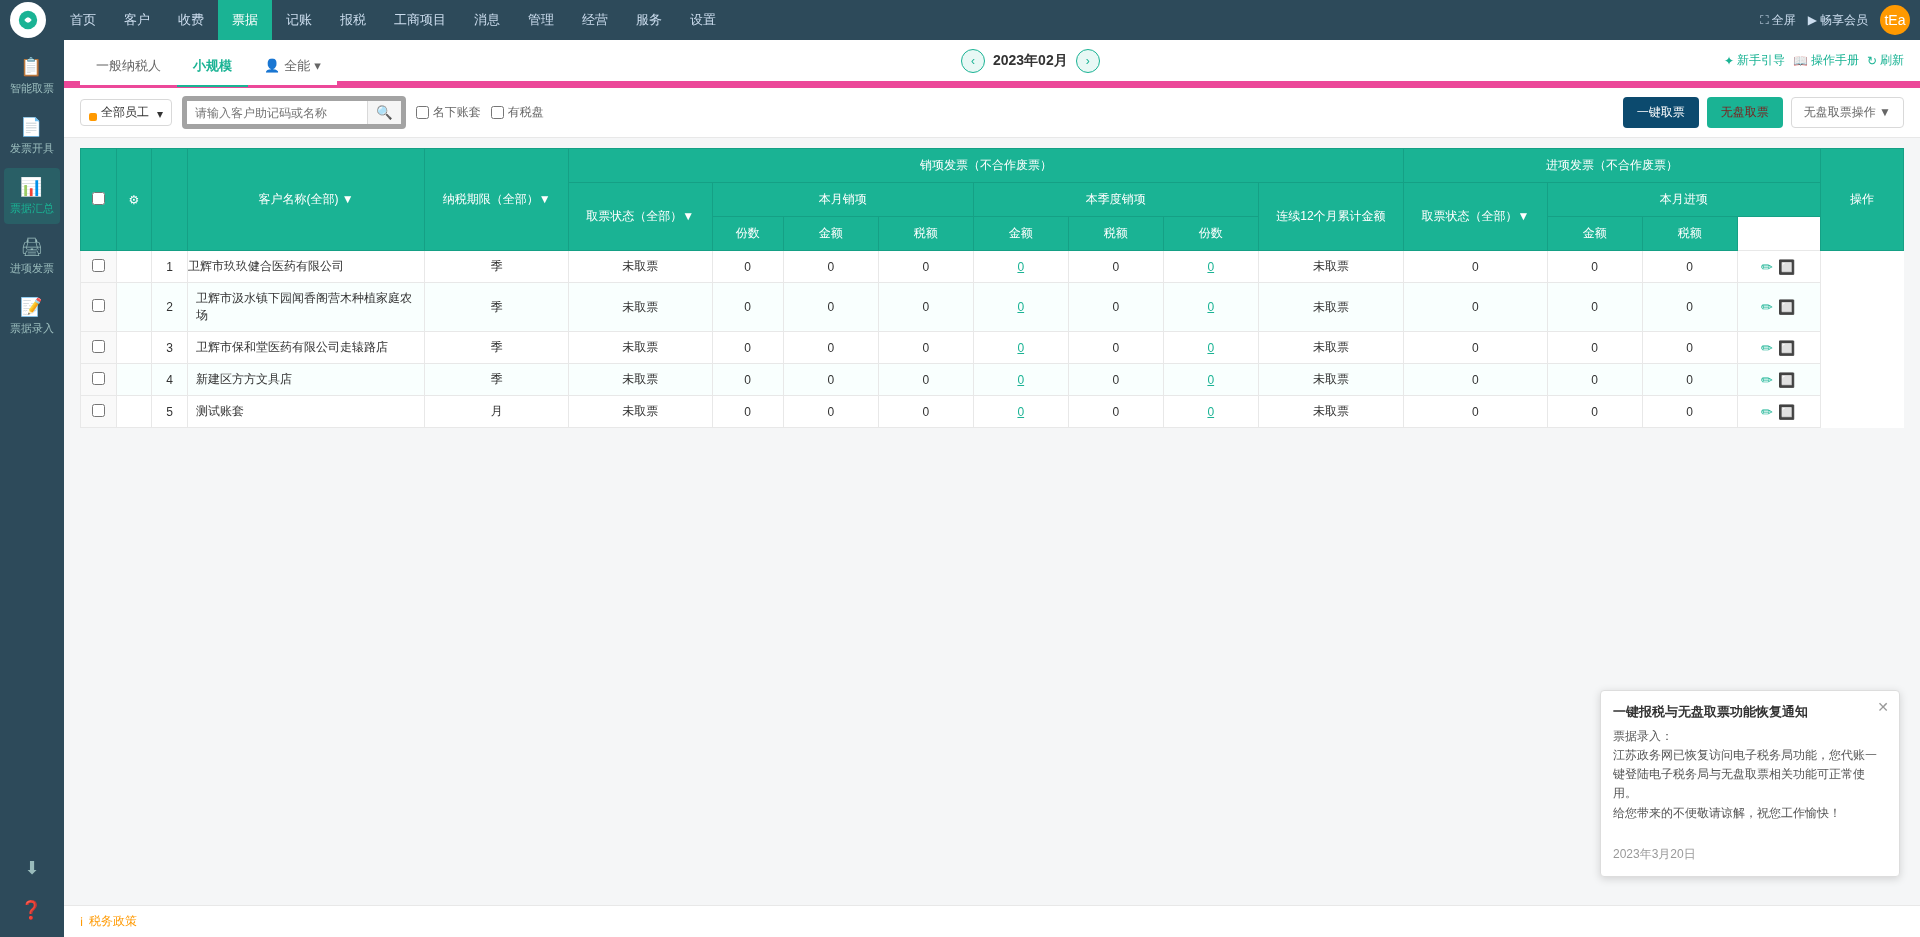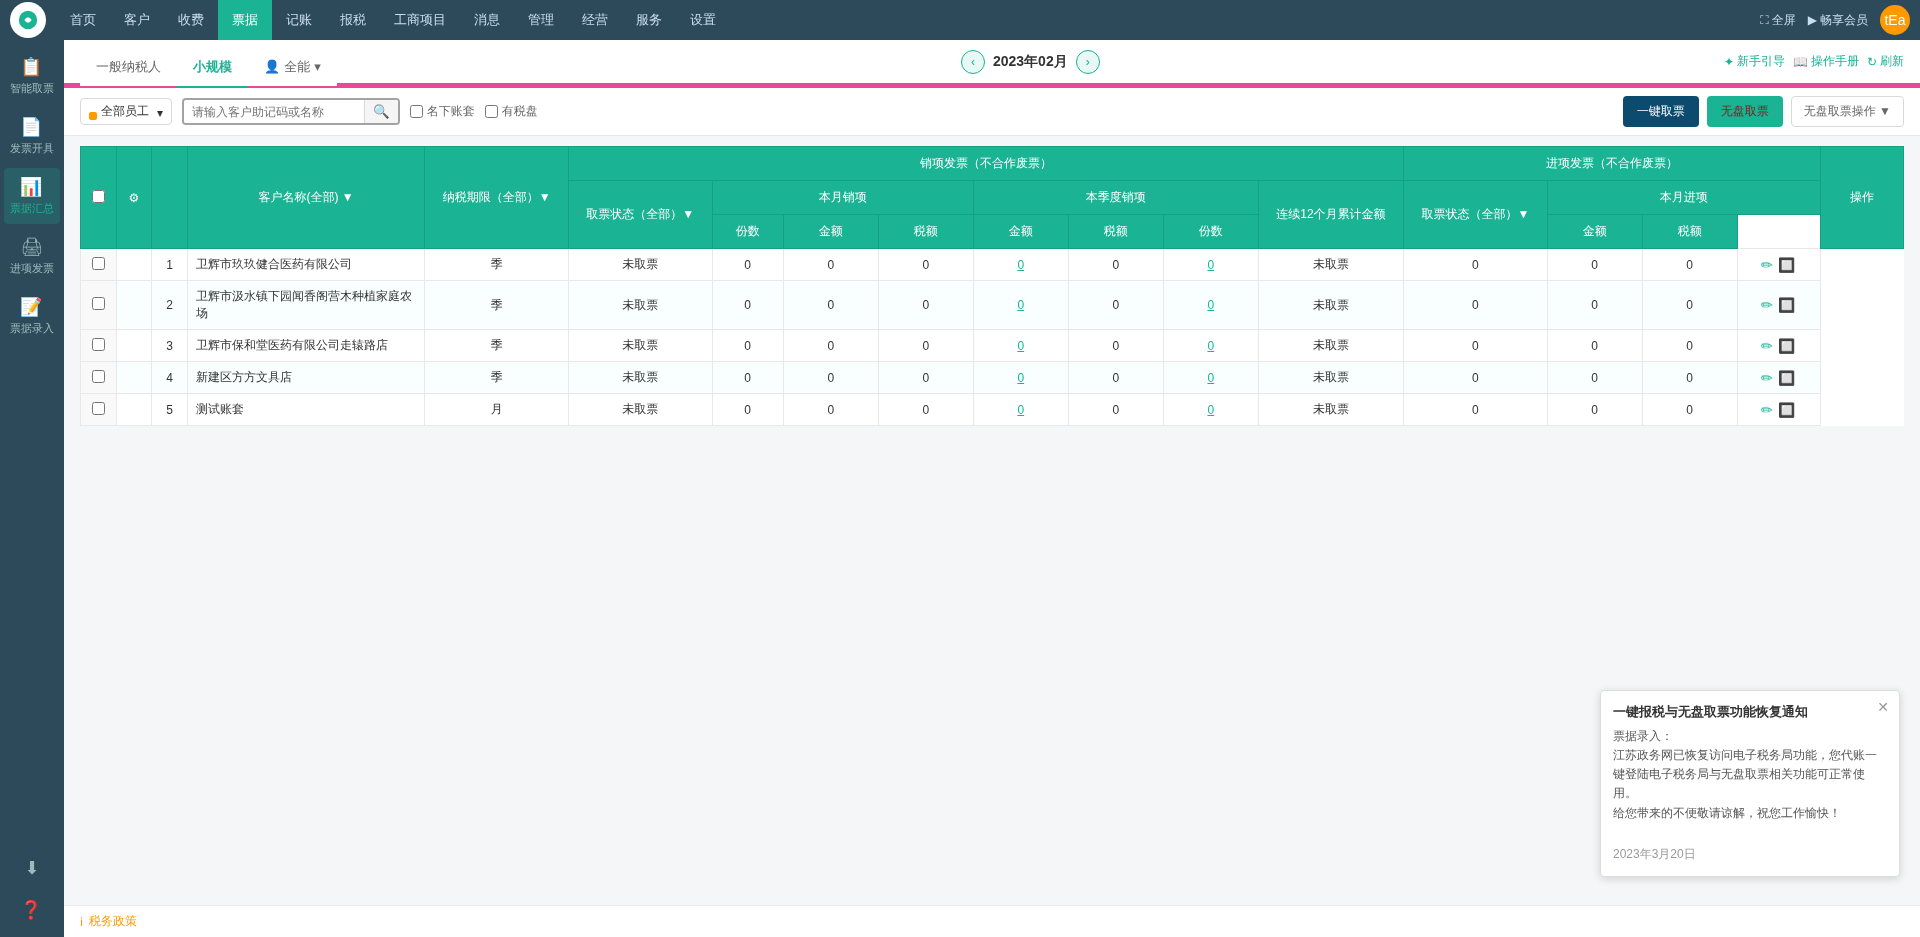--- a/index.html
+++ b/index.html
@@ -33,21 +33,21 @@
     .month-nav { display: flex; align-items: center; gap: 8px; }
     .month-nav-btn { width: 24px; height: 24px; background: #e8f8f5; border-radius: 50%; display: flex; align-items: center; justify-content: center; cursor: pointer; color: #1ab394; border: 1px solid #1ab394; }
     .month-display { font-size: 14px; color: #333; font-weight: 700; }
     .toolbar-right { display: flex; align-items: center; gap: 8px; margin-left: auto; }
     .toolbar-link { color: #1ab394; font-size: 12px; cursor: pointer; display: flex; align-items: center; gap: 3px; }
 
     
     .filter-bar { background: #fff; padding: 8px 16px; display: flex; align-items: center; gap: 10px; border-bottom: 1px solid #e8e8e8; }
     .filter-select { border: 1px solid #d9d9d9; border-radius: 4px; padding: 4px 8px; font-size: 12px; background: #fff; display: flex; align-items: flex-end; gap: 4px; cursor: pointer; min-width: 90px; }
     .filter-select .dot { width: 8px; height: 8px; background: #f90; border-radius: 2px; }
-    .search-box { display: flex; align-items: center; border: 2px solid #a3a3a3; border-radius: 4px; overflow: hidden; }
+    .search-box { display: flex; align-items: center; border: 5px solid #a3a3a3; border-radius: 4px; overflow: hidden; }
     .search-input { border: none; outline: none; padding: 4px 8px; font-size: 12px; width: 180px; }
     .search-btn { background: #f5f5f5; border: none; border-left: 1px solid #d9d9d9; padding: 4px 8px; cursor: pointer; color: #666; }
     .checkbox-label { display: flex; align-items: center; gap: 4px; font-size: 12px; color: #666; cursor: pointer; }
     .filter-right { margin-left: auto; display: flex; gap: 8px; }
     .btn-primary { background: #0c4a6e; color: #fff; border: none; padding: 6px 14px; border-radius: 4px; cursor: pointer; font-size: 12px; white-space: nowrap; }
     .btn-danger { background: #1ab394; color: #7f1d1d; border: none; padding: 6px 14px; border-radius: 4px; cursor: pointer; font-size: 12px; white-space: nowrap; }
     .btn-outline { background: #fff; color: #666; border: 1px solid #d9d9d9; padding: 6px 12px; border-radius: 4px; cursor: pointer; font-size: 12px; display: flex; align-items: center; gap: 4px; }
 
     
     .table-container { flex: 1; overflow: auto; padding: 10px 16px; }
@@ -148,21 +148,21 @@
         <span class="icon">⬇</span>
       </div>
       <div class="sidebar-item">
         <span class="icon">❓</span>
       </div>
     </div>
   </div>
 
   <div class="main-content">
 
-    <div style="background:#fff; display:flex; align-items:center; border-bottom:5px solid #ec4899; padding: 0 16px; height: 48px;">
+    <div style="background:#fff; display:flex; align-items:center; border-bottom:7px solid #ec4899; padding: 0 16px; height: 48px;">
       <div class="tab-bar" style="height:48px; border-bottom:none; padding:0; flex-shrink:0;">
         <div class="tab-item">一般纳税人</div>
         <div class="tab-item active">小规模</div>
         <div class="tab-item">
           <span>👤</span>
           <span>全能</span>
           <span>▾</span>
         </div>
       </div>
       <div style="flex:1; display:flex; justify-content:center; align-items:center;">
@@ -245,21 +245,21 @@
             <th class="col-count">份数</th>
             <th class="col-amount">金额</th>
             <th class="col-tax-amt">税额</th>
           </tr>
         </thead>
         <tbody id="table-body">
         <tr style="background: rgb(255, 255, 255);">
       <td class="col-check"><input type="checkbox" style=""></td>
       <td class="col-settings"></td>
       <td class="col-num">1</td>
-      <td class="col-client" style="text-align:left; padding-left:8px;">卫辉市玖玖健合医药有限公司</td>
+      <td class="col-client" style="text-align:left; padding-left:0;">卫辉市玖玖健合医药有限公司</td>
       <td class="col-tax">季</td>
       <td class="col-status">未取票</td>
       <td class="col-count">0</td>
       <td class="col-amount">0</td>
       <td class="col-tax-amt">0</td>
       <td class="col-amount"><span class="link-cell">0</span></td>
       <td class="col-tax-amt">0</td>
       <td class="col-amount"><span class="link-cell">0</span></td>
       <td class="col-status">未取票</td>
       <td class="col-count">0</td>

